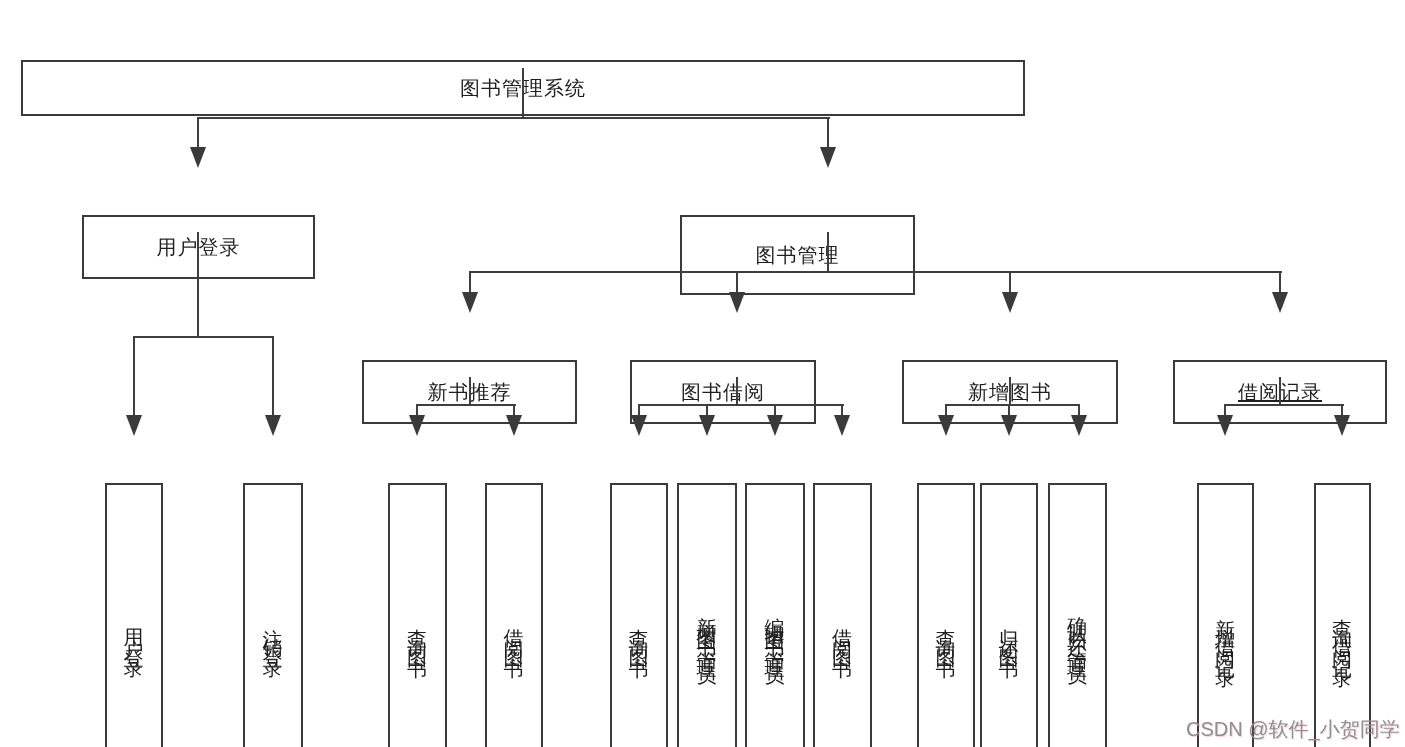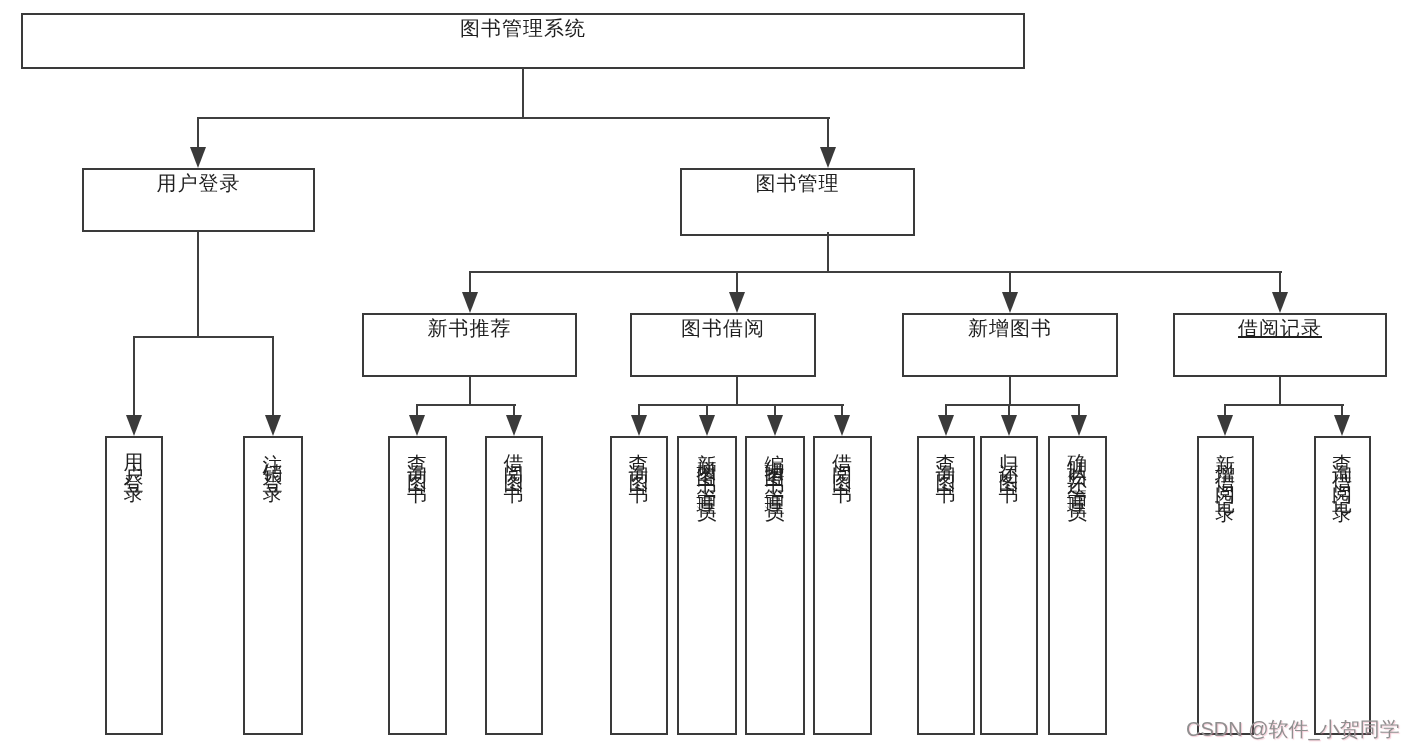--- a/index.html
+++ b/index.html
@@ -13,24 +13,26 @@
     background: #ffffff;
     overflow: hidden;
   }
 
   
   .node {
     position: absolute;
     background: #ffffff;
     border: 2px solid #3a3a3a;
     display: flex;
+    align-items: center;
     justify-content: center;
     color: #1f1f1f;
     font-size: 20px;
     letter-spacing: 1px;
+    margin-top: 47px;
   }
 
   
   .node.leaf { top: 436px; height: 299px; }
   .node.leaf .vtext {
     writing-mode: vertical-rl;
     text-orientation: mixed;
     letter-spacing: 10px;
     line-height: 1;
     font-size: 20px;
@@ -78,21 +80,21 @@
   <div class="vline" style="left:522px; top:68px; height:50px;"></div>
   <div class="hline" style="left:197px; top:117px; width:633px;"></div>
   <div class="vline" style="left:197px; top:117px; height:33px;"></div>
   <div class="arrow" style="left:190px; top:147px;"></div>
   <div class="vline" style="left:827px; top:117px; height:33px;"></div>
   <div class="arrow" style="left:820px; top:147px;"></div>
 
   <div class="node" style="left:82px; top:168px; width:233px; height:64px;">
     <span>用户登录</span>
   </div>
-  <div class="node" style="left:680px; top:168px; width:235px; height:68px;">
+  <div class="node" style="left:680px; top:168px; width:235px; height:80px;">
     <span>图书管理</span>
   </div>
 
   <div class="vline" style="left:197px; top:232px; height:106px;"></div>
   <div class="hline" style="left:133px; top:336px; width:141px;"></div>
   <div class="vline" style="left:133px; top:336px; height:82px;"></div>
   <div class="arrow" style="left:126px; top:415px;"></div>
   <div class="vline" style="left:272px; top:336px; height:82px;"></div>
   <div class="arrow" style="left:265px; top:415px;"></div>
 

